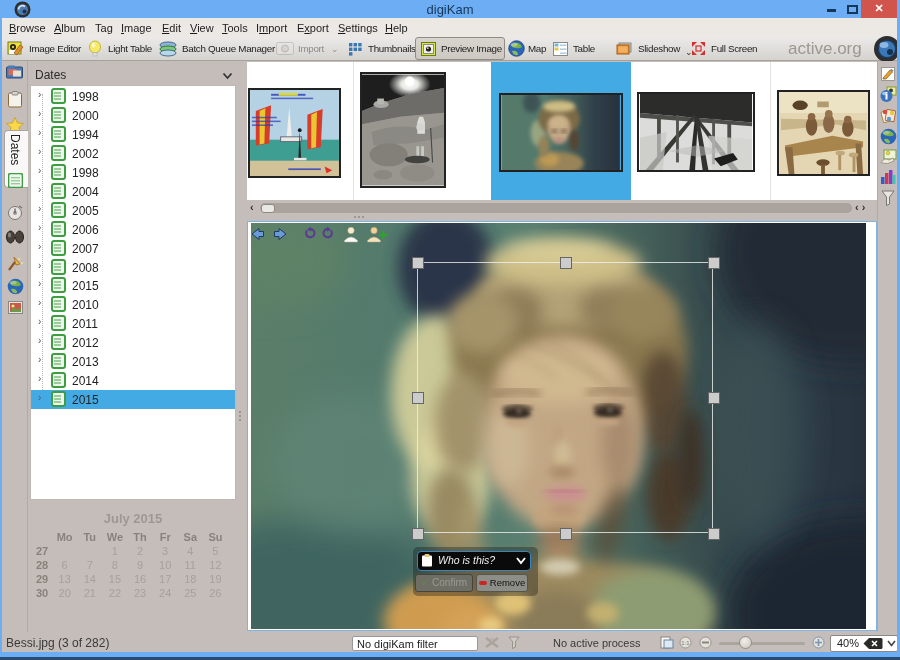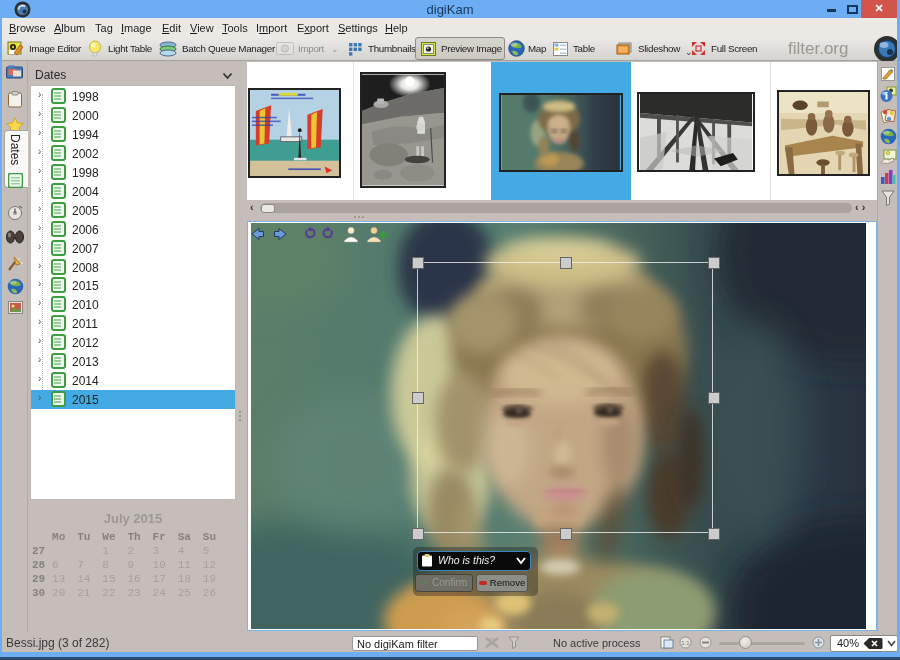--- a/index.html
+++ b/index.html
@@ -35,21 +35,21 @@
 .trow { position:absolute; left:0; width:204px; height:19px; font-size:12px; color:#222; }
 .trow .yr { position:absolute; left:41px; top:3px; }
 .texp { position:absolute; left:7px; top:2px; color:#555; font-size:10px; }
 .tico { position:absolute; left:20px; top:1px; width:15px; height:16px; border:2px solid #3f9d41; border-radius:3px; background:#eef6ee; }
 .tico:before { content:""; position:absolute; left:1px; top:2px; width:7px; height:1.5px; background:#9c9; box-shadow:0 3px 0 #9c9, 0 6px 0 #9c9; }
 
 #cal { position:absolute; left:1px; top:440px; width:206px; height:126px; color:#a5a19a; }
 #cal .hd { text-align:center; font-weight:bold; font-size:13px; color:#9d9992; margin-top:10px; }
 #caltab { position:absolute; left:2px; top:29px; width:196px; font-size:11px; }
 #caltab td:first-child { width:20px; }
-#caltab td { width:25px; text-align:left; padding:1px 0;font-family:Liberation Mono, monospace; }
+#caltab td { width:25px; text-align:center; padding:1px 0; }
 .wkno { font-weight:bold; color:#87837c; }
 .dow { font-weight:bold; color:#87837c; }
 
 #central { position:absolute; left:243px; top:0; width:632px; height:571px; }
 #thumbbar { position:absolute; left:2px; top:1px; width:630px; height:138px; background:#fff; }
 .tsep { position:absolute; top:0; width:1px; height:138px; background:#e4e2df; }
 #bluecell { position:absolute; left:244px; top:0; width:140px; height:138px; background:#43aae4; }
 .thumb { position:absolute; border:2px solid #222; }
 #hscroll { position:absolute; left:2px; top:141px; width:630px; height:13px; }
 #htrack { position:absolute; left:13px; top:1px; width:592px; height:10px; background:#aaa29d; border-radius:5px; }
@@ -200,21 +200,21 @@
           <g fill="#d23030">
             <path d="M1 1 L6 1 L1 6 Z"></path>
             <path d="M14 1 L14 6 L9 1 Z"></path>
             <path d="M1 14 L1 9 L6 14 Z"></path>
             <path d="M14 14 L9 14 L14 9 Z"></path>
           </g>
           <rect x="5" y="5" width="5" height="5" fill="none" stroke="#d23030" stroke-width="1.2"></rect>
         </svg>
       <span style="margin-left:5px">Full Screen</span>
     </div>
-    <div class="titem" style="left:786px;font-size:17px;letter-spacing:0;color:#9b9791">filter.org</div>
+    <div class="titem" style="left:786px;font-size:17px;letter-spacing:0;color:#9b9791">active.org</div>
     <svg class="abs" style="left:871px;top:-2px" width="28" height="28" viewBox="0 0 28 28">
         <circle cx="14" cy="14" r="13" fill="#2e2e2e"></circle>
         <circle cx="14" cy="14" r="9.5" fill="#1a3a5e"></circle>
         <circle cx="14" cy="14" r="8" fill="#3a78b8"></circle>
         <ellipse cx="11" cy="10" rx="4.5" ry="3" fill="#9cc2e8" opacity="0.85"></ellipse>
         <circle cx="17" cy="17" r="3" fill="#16304e"></circle>
       </svg>
   </div>
 
   <div id="content">

